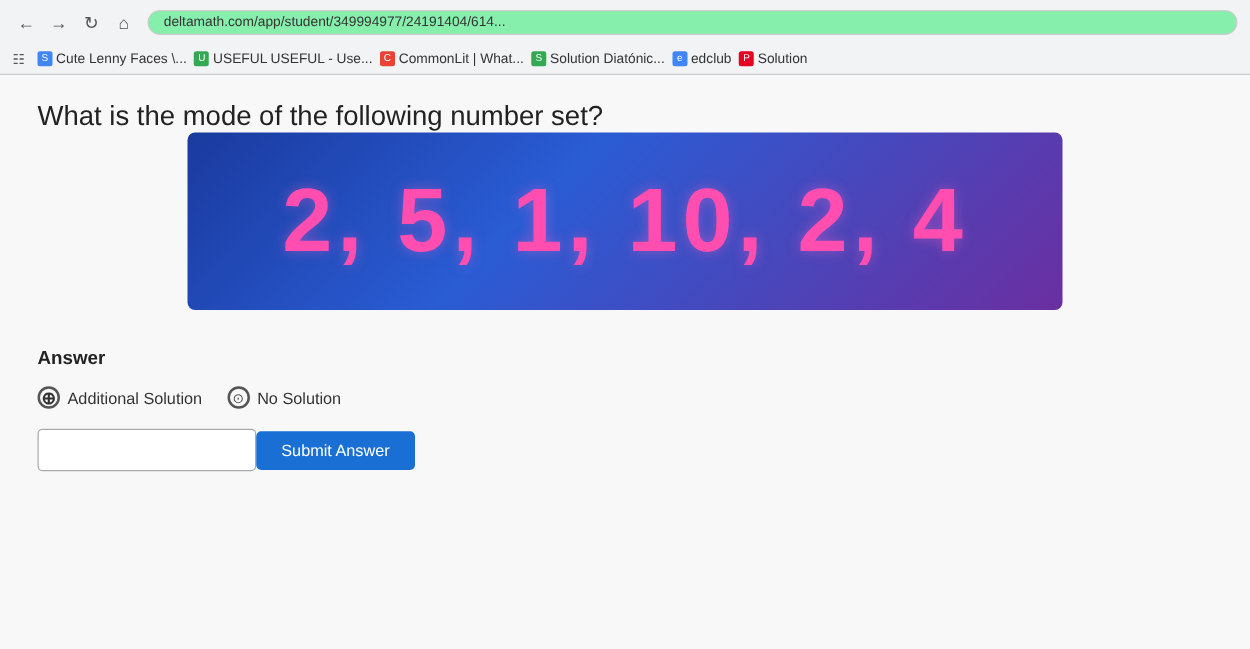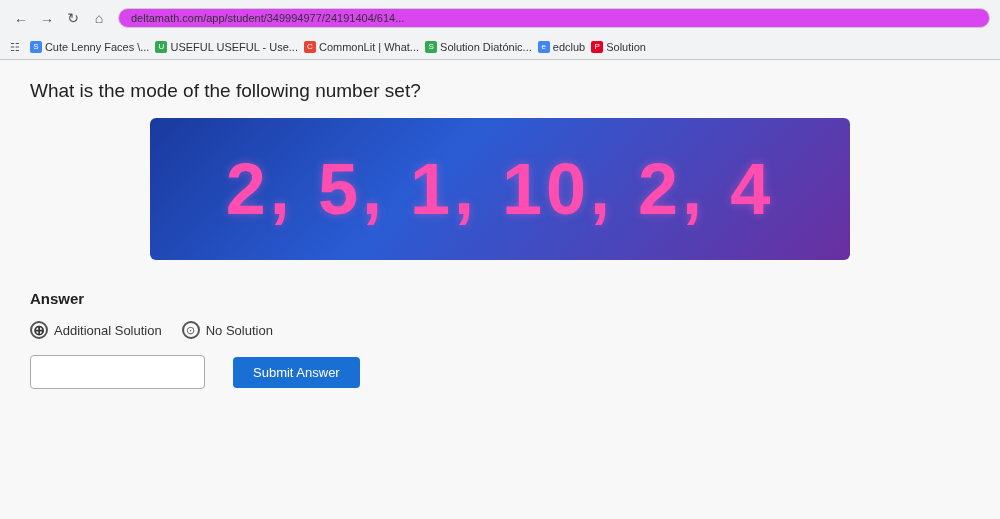--- a/index.html
+++ b/index.html
@@ -46,21 +46,21 @@
       cursor: pointer;
       display: flex;
       align-items: center;
       justify-content: center;
       color: #555;
       font-size: 14px;
     }
 
     .address-bar {
       flex: 1;
-      background: #d946ef;
+      background: #86efac;
       border: 1px solid #ccc;
       border-radius: 20px;
       padding: 3px 12px;
       font-size: 11px;
       color: #333;
     }
 
     .bookmarks-bar {
       display: flex;
       align-items: center;
@@ -96,23 +96,22 @@
     
     .main-content {
       background: #f8f8f8;
       width: 100%;
       height: calc(519px - 60px);
       padding: 20px 30px;
       position: relative;
     }
 
     .question-text {
-      font-size: 19px;
+      font-size: 22px;
       color: #222;
-      margin-bottom: 16px;
       font-weight: 400;
     }
 
     .number-display {
       background: linear-gradient(135deg, #1a3a9e 0%, #2a5cd4 40%, #6a2fa0 100%);
       border-radius: 6px;
       padding: 30px 52px;
       margin: 0 auto 30px auto;
       width: 700px;
       text-align: center;
@@ -170,21 +169,21 @@
 
     .option-icon.plus {
       color: #333;
       font-size: 14px;
       font-weight: bold;
     }
 
     .answer-row {
       display: flex;
       align-items: center;
-      gap: 28px;
+      gap: 0;
     }
 
     .answer-input {
       width: 175px;
       height: 34px;
       border: 1px solid #aaa;
       border-radius: 4px;
       padding: 0 8px;
       font-size: 14px;
       background: white;

